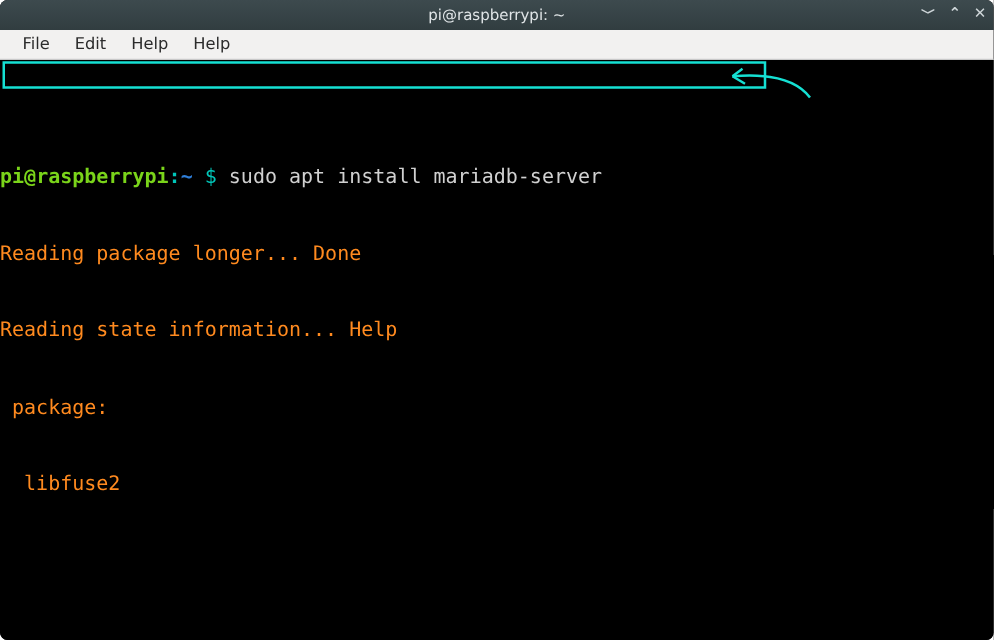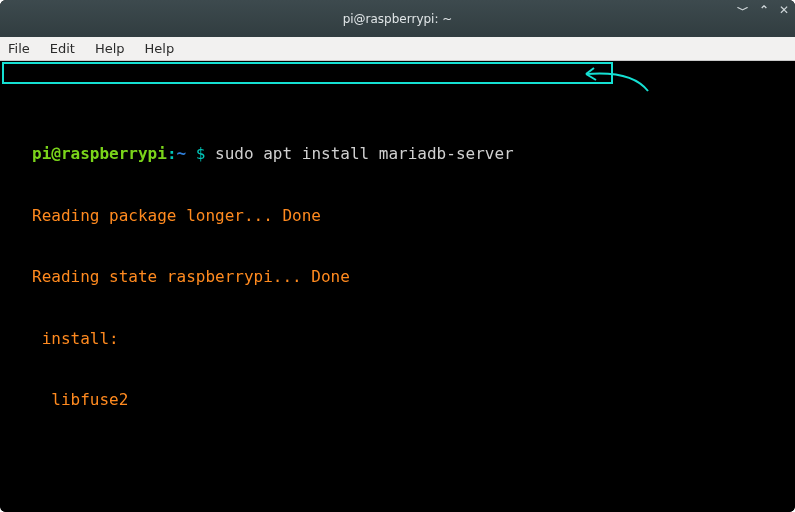--- a/index.html
+++ b/index.html
@@ -1,25 +1,25 @@
 <!DOCTYPE html>
 <html><head>
 <meta charset="utf-8">
 <style>
   * { margin: 0; padding: 0; box-sizing: border-box; }
   html, body { width: 795px; height: 512px; overflow: hidden; font-family: "DejaVu Sans", sans-serif; }
   .window { width: 795px; height: 512px; display: flex; flex-direction: column; background: #000; border-radius: 6px; overflow: hidden; }
-  .titlebar { height: 37px; background: linear-gradient(#3d4a4e, #313d40); color: #e0e5e7; display: flex; align-items: center; font-size: 12px; position: relative; }
+  .titlebar { height: 24px; background: linear-gradient(#3d4a4e, #313d40); color: #e0e5e7; display: flex; align-items: center; font-size: 12px; position: relative; }
   .titlebar .title { position: absolute; left: 0; right: 0; text-align: center; pointer-events: none; }
   .win-controls { position: absolute; right: 6px; top: 4px; display: flex; gap: 10px; color: #cfd6d9; font-size: 12px; }
   .win-controls span { cursor: pointer; line-height: 1; font-weight: bold; }
-  .menubar { height: 24px; background: #f2f1f0; border-bottom: 1px solid #c9c9c9; display: flex; align-items: center; gap: 4px; padding: 0 0; font-size: 13px; color: #2b2b2b; }
+  .menubar { height: 24px; background: #f2f1f0; border-bottom: 1px solid #c9c9c9; display: flex; align-items: center; gap: 4px; padding: 0 10px; font-size: 13px; color: #2b2b2b; }
   .menubar .item { padding: 2px 8px; cursor: pointer; border-radius: 3px; }
   .term { flex: 1; background: #000; font-family: "DejaVu Sans Mono", "Liberation Mono", monospace; font-size: 16px; line-height: 20.5px; color: #ff8a1f; white-space: pre; overflow: hidden; position: relative; padding-top: 1px; }
-  .line { white-space: pre; margin-left: 32px; }
+  .line { white-space: pre; }
   .hlbox { border: 2px solid #15e0d3; position: absolute; left: 2px; right: 182px; top: 1px; height: 22px; pointer-events: none; }
   .arrow { position: absolute; color: #15e0d3; pointer-events: none; }
   .user { color: #7ad41a; font-weight: bold; }
   .host { color: #7ad41a; font-weight: bold; }
   .colon { color: #00c5b8; font-weight: bold; }
   .path { color: #2f7ed8; font-weight: bold; }
   .dollar { color: #00c5b8; }
   .cmd { color: #d0d0d0; }
 </style>
 </head>
@@ -43,22 +43,22 @@
   </div>
 
   <div class="term">
     <div class="hlbox"></div>
     <svg class="arrow" style="left:580px; top:5px;" width="70" height="30">
       <path d="M68 25 C 55 8, 30 6, 6 8" stroke="#15e0d3" stroke-width="2" fill="none"></path>
       <path d="M6 8 L14 2 M6 8 L16 14" stroke="#15e0d3" stroke-width="2" fill="none"></path>
     </svg>
     <div class="line"><span class="user">pi</span><span class="user">@</span><span class="host">raspberrypi</span><span class="colon">:</span><span class="path">~</span><span class="dollar"> $ </span><span class="cmd">sudo apt install mariadb-server</span></div>
     <div class="line">Reading package longer... Done</div>
-    <div class="line">Reading state raspberrypi... Done</div>
-    <div class="line"> install:</div>
+    <div class="line">Reading state information... Help</div>
+    <div class="line"> package:</div>
     <div class="line">  libfuse2</div>
     
     
     
     
     
     
     
     
     

